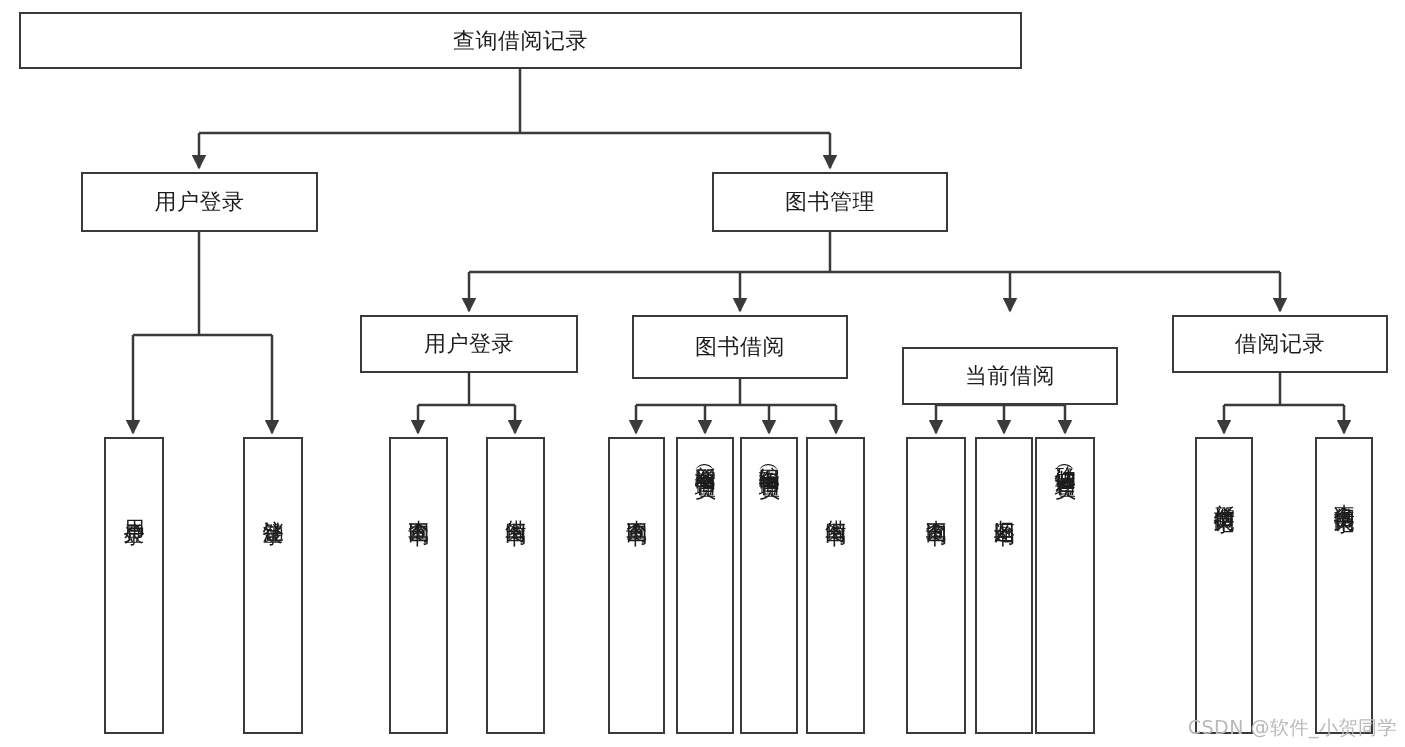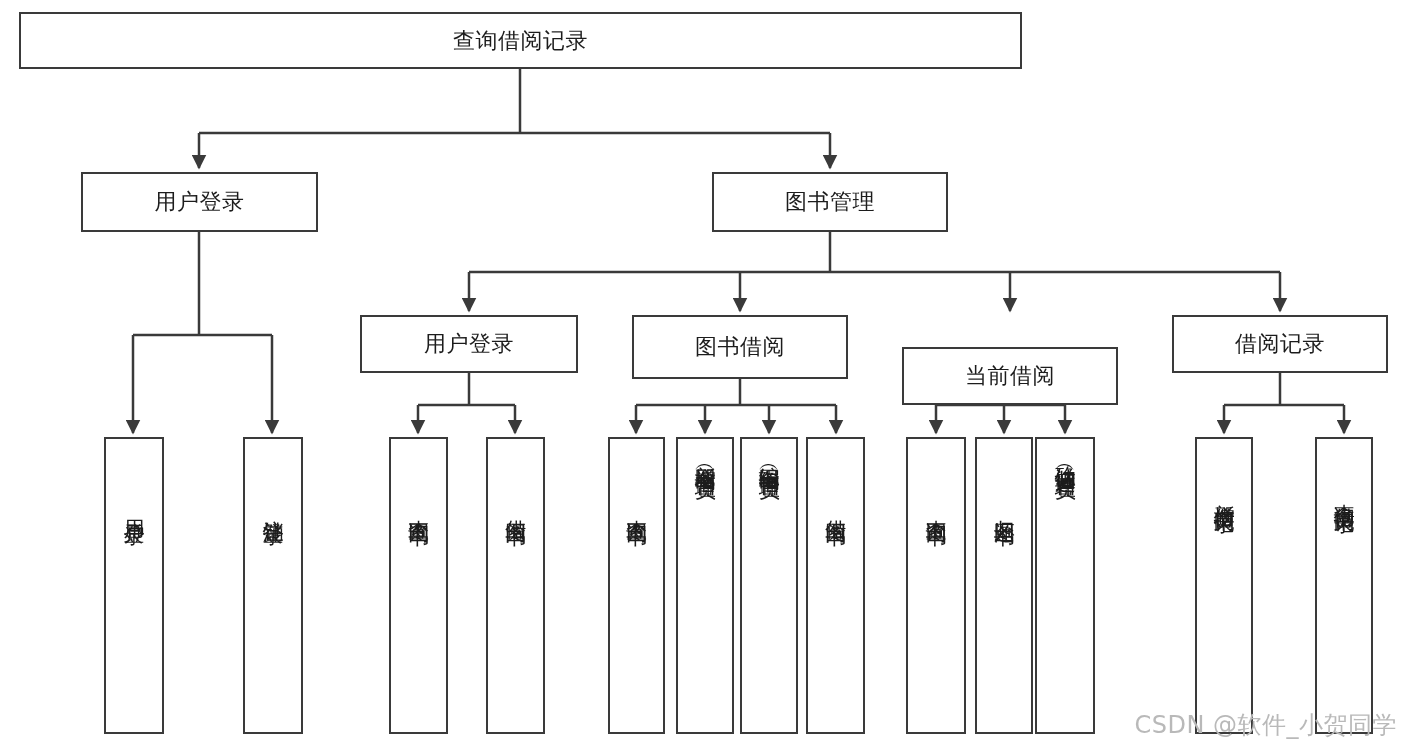--- a/index.html
+++ b/index.html
@@ -64,21 +64,21 @@
     left: 0;
     top: 0;
     width: 1405px;
     height: 747px;
     pointer-events: none;
   }
   .watermark {
     position: absolute;
     right: 8px;
     bottom: 6px;
-    font-size: 24px;
+    font-size: 19px;
     color: #b9b9b9;
     white-space: nowrap;
     letter-spacing: 0.5px;
   }
 </style>
 </head>
 <body>
 
 <div id="canvas">
 

